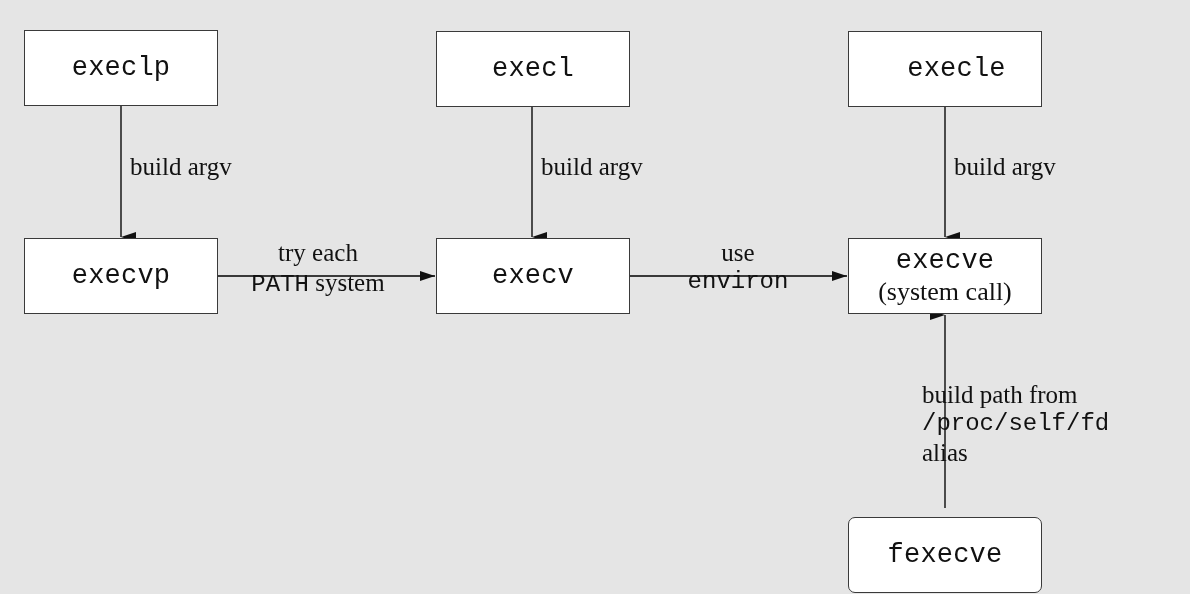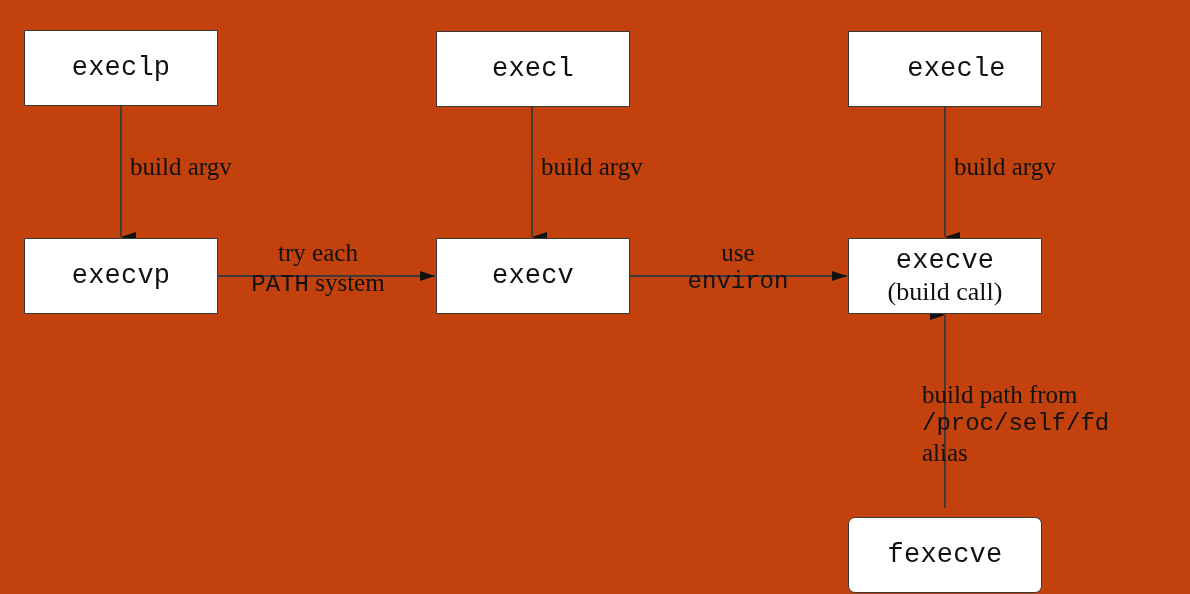--- a/index.html
+++ b/index.html
@@ -4,21 +4,21 @@
 <style>
   html, body {
     margin: 0;
     padding: 0;
     background: #ffffff;
   }
   #canvas {
     position: relative;
     width: 1190px;
     height: 594px;
-    background: #c2410c;
+    background: #e5e5e5;
     overflow: hidden;
     font-family: "Liberation Serif", serif;
   }
   svg.edges {
     position: absolute;
     left: 0;
     top: 0;
     width: 1190px;
     height: 594px;
     pointer-events: none;
@@ -112,21 +112,21 @@
   <div class="node" style="left:24px; top:238px; width:194px; height:76px;">
     <span class="mono">execvp</span>
   </div>
 
   <div class="node" style="left:436px; top:238px; width:194px; height:76px;">
     <span class="mono">execv</span>
   </div>
 
   <div class="node" style="left:848px; top:238px; width:194px; height:76px;">
     <span class="mono">execve</span>
-    <span class="serif">(build call)</span>
+    <span class="serif">(system call)</span>
   </div>
 
   <div class="node" style="left:848px; top:517px; width:194px; height:76px;border-radius:7px;">
     <span class="mono">fexecve</span>
   </div>
 
   <div class="edge-label lbl-left" style="left:130px; top:152px;">
     <span class="serif">build </span><span class="ital">argv</span>
   </div>
 

